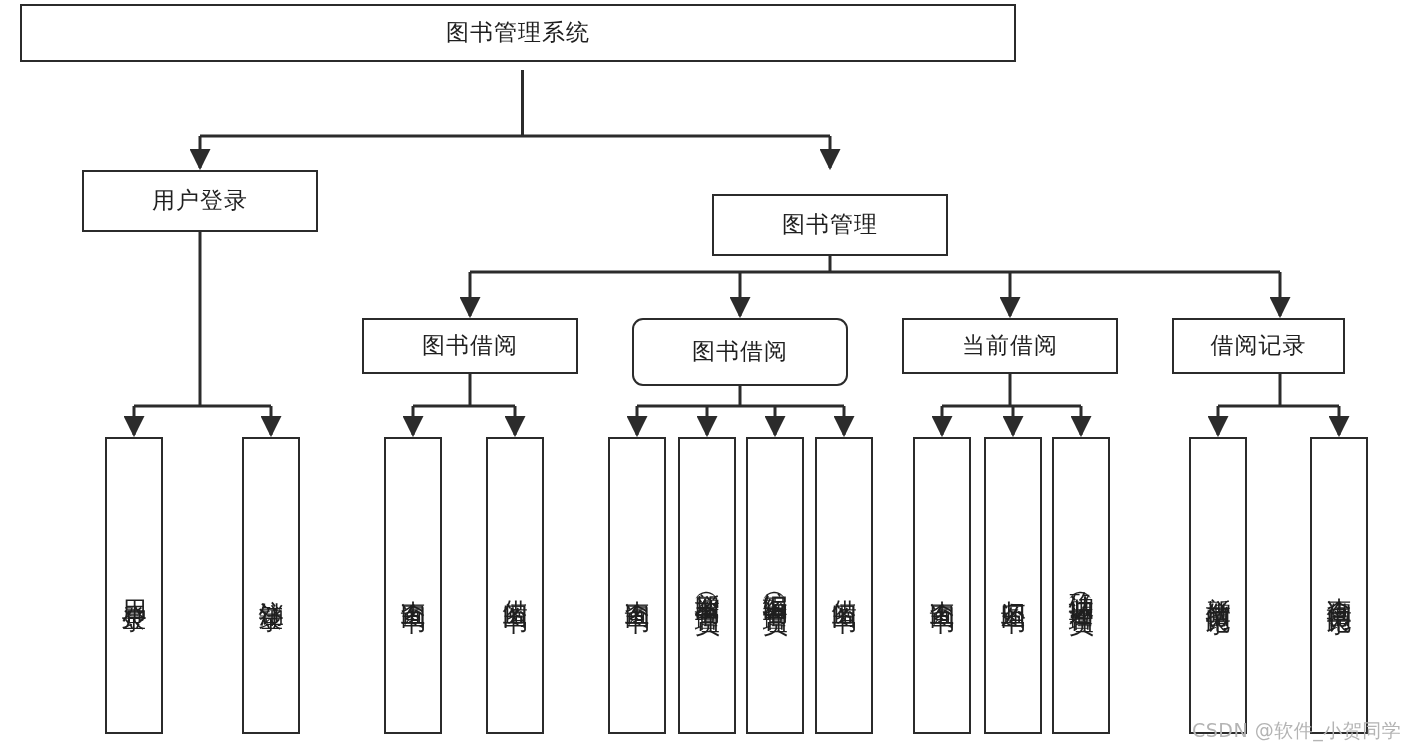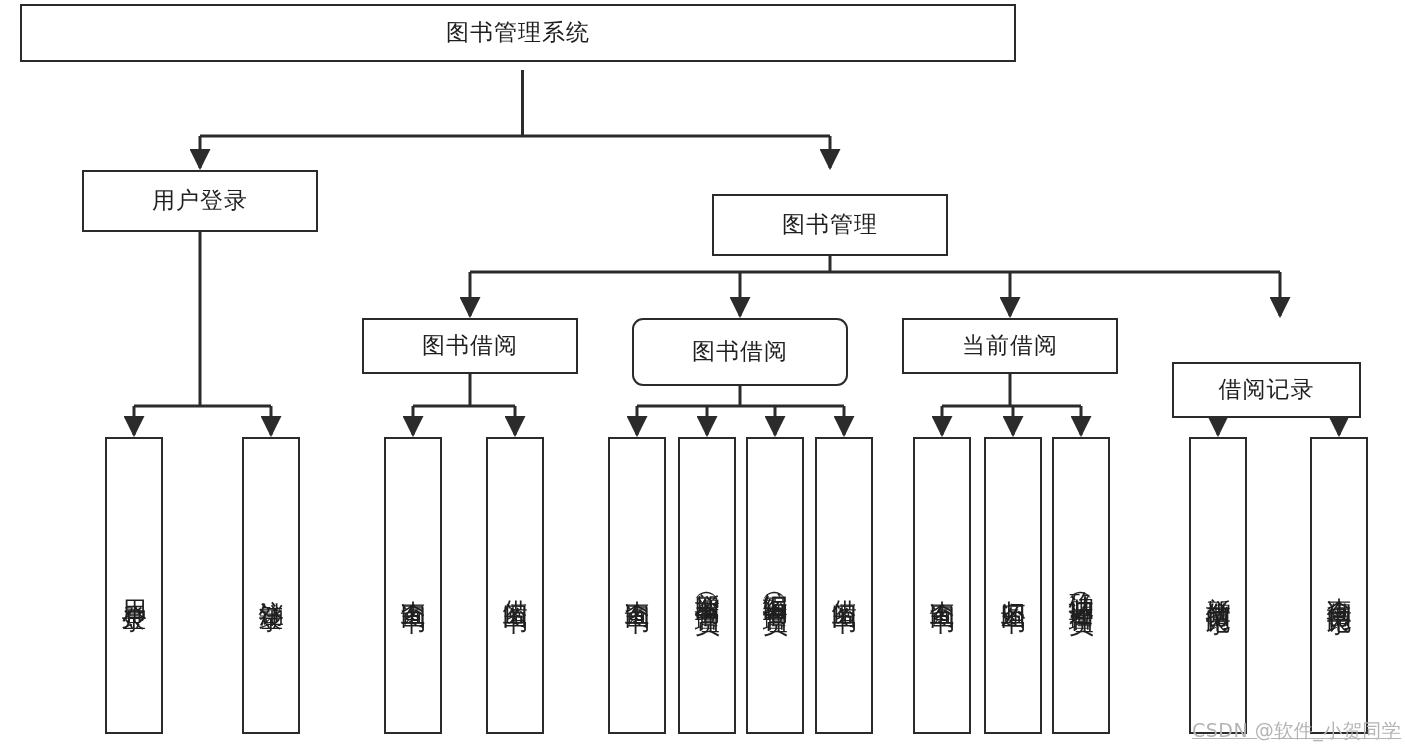--- a/index.html
+++ b/index.html
@@ -57,21 +57,20 @@
     writing-mode: vertical-rl;
     text-orientation: upright;
   }
   .watermark {
     position: absolute;
     font-size: 19px;
     color: #b4b4b4;
     white-space: nowrap;
     letter-spacing: 0.5px;
     font-family: "DejaVu Sans", "Liberation Sans", sans-serif;
-    text-decoration: underline;
   }
 </style>
 </head>
 <body>
 
 <div id="canvas">
 
   <svg id="wires" viewBox="0 0 1405 747" width="1405" height="747">
     <defs>
       <marker id="arrow" viewBox="0 0 10 10" refX="9" refY="5" markerWidth="7" markerHeight="7" orient="auto-start-reverse">
@@ -127,21 +126,21 @@
       </div>
       <div class="node horiz" style="left: 362px; top: 318px; width: 216px; height: 56px;">
         <span>图书借阅</span>
       </div>
       <div class="node horiz" style="left: 632px; top: 318px; width: 216px; height: 68px; border-radius: 11px;">
         <span>图书借阅</span>
       </div>
       <div class="node horiz" style="left: 902px; top: 318px; width: 216px; height: 56px; text-align: center;">
         <span>当前借阅</span>
       </div>
-      <div class="node horiz" style="left: 1172px; top: 318px; width: 189px; height: 56px; margin-top: 44px;">
+      <div class="node horiz" style="left: 1172px; top: 318px; width: 173px; height: 56px;">
         <span>借阅记录</span>
       </div>
       <div class="node vert" style="left: 105px; top: 437px; width: 58px; height: 297px;">
         <span>用户登录</span>
       </div>
       <div class="node vert" style="left: 242px; top: 437px; width: 58px; height: 297px;">
         <span>注销登录</span>
       </div>
       <div class="node vert" style="left: 384px; top: 437px; width: 58px; height: 297px;">
         <span>查询图书</span>

